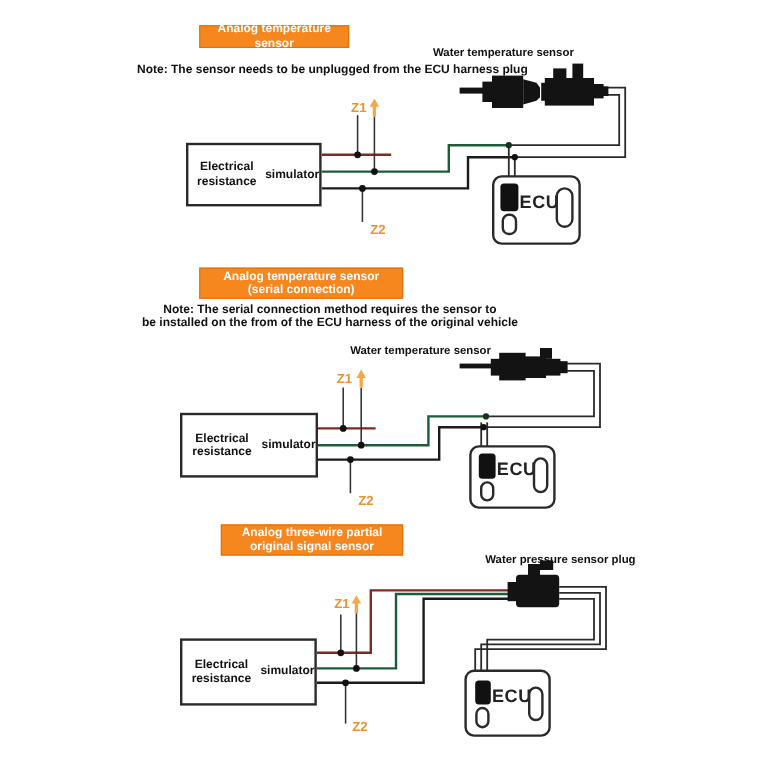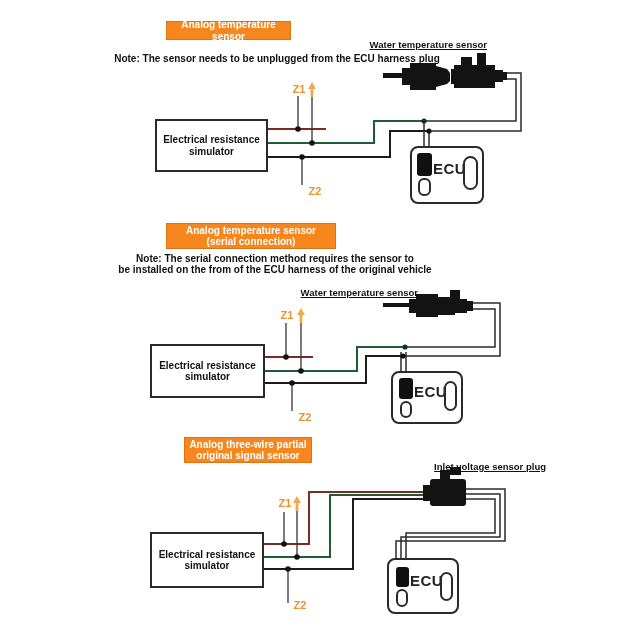--- a/index.html
+++ b/index.html
@@ -12,25 +12,25 @@
     position:absolute;z-index:2;background:#F6871F;border:1px solid #DD7410;
     color:#fff;font-weight:bold;font-size:10px;line-height:11.5px;
     display:flex;flex-direction:column;align-items:center;justify-content:center;
     text-align:center;box-sizing:border-box;margin-left:24px;
   }
   .note{
     position:absolute;z-index:2;font-size:10px;font-weight:bold;line-height:11px;
     text-align:center;color:#111;
   }
   .sensor-label{
-    position:absolute;z-index:2;font-size:9.5px;font-weight:bold;text-align:right;color:#111;text-decoration:underline;
+    position:absolute;z-index:2;font-size:9.5px;font-weight:bold;text-align:center;color:#111;
   }
   .sim-box{
     position:absolute;z-index:2;background:#fff;border:2px solid #2a2a2a;box-sizing:border-box;
-    display:flex;flex-direction:column;align-items:center;justify-content:center;
+    display:flex;align-items:center;justify-content:center;
     font-size:10px;font-weight:bold;line-height:11.5px;text-align:center;color:#111;
   }
   .ecu-box{
     position:absolute;z-index:2;background:#fff;border:2px solid #2a2a2a;border-radius:8px;
     box-sizing:border-box;
     text-decoration:underline;
   }
   .ecu-connector{position:absolute;background:#111;border-radius:3px;}
   .ecu-pill{position:absolute;background:#fff;border:2px solid #2a2a2a;box-sizing:border-box;}
   .ecu-label{position:absolute;font-size:15px;font-weight:600;color:#222;letter-spacing:0.5px;}
@@ -187,25 +187,25 @@
     <span>simulator</span>
   </div>
 
   <div class="ecu-box" style="left:391px;top:371px;width:72px;height:53px;">
     <div class="ecu-connector" style="left:6px;top:5px;width:14px;height:21px;"></div>
     <div class="ecu-pill" style="left:7px;top:28px;width:12px;height:17px;border-radius:6px;"></div>
     <div class="ecu-label" style="left:21px;top:10px;">ECU</div>
     <div class="ecu-pill" style="left:51px;top:8px;width:13px;height:30px;border-radius:7px;"></div>
   </div>
 
-  <div class="banner" style="left:160px;top:437px;width:128px;height:26px;">
+  <div class="banner" style="left:160px;top:437px;width:152px;height:26px;">
     <span>Analog three-wire partial</span>
     <span>original signal sensor</span>
   </div>
-  <div class="sensor-label" style="left:388px;top:461px;width:158px;">Inlet voltage sensor plug</div>
+  <div class="sensor-label" style="left:388px;top:461px;width:158px;">Water pressure sensor plug</div>
 
   <div class="sim-box" style="left:150px;top:532px;width:114px;height:56px;">
     <span>Electrical resistance</span>
     <span>simulator</span>
   </div>
 
   <div class="ecu-box" style="left:387px;top:558px;width:72px;height:56px;">
     <div class="ecu-connector" style="left:7px;top:7px;width:13px;height:20px;"></div>
     <div class="ecu-pill" style="left:7px;top:29px;width:12px;height:18px;border-radius:6px;"></div>
     <div class="ecu-label" style="left:21px;top:12px;">ECU</div>

